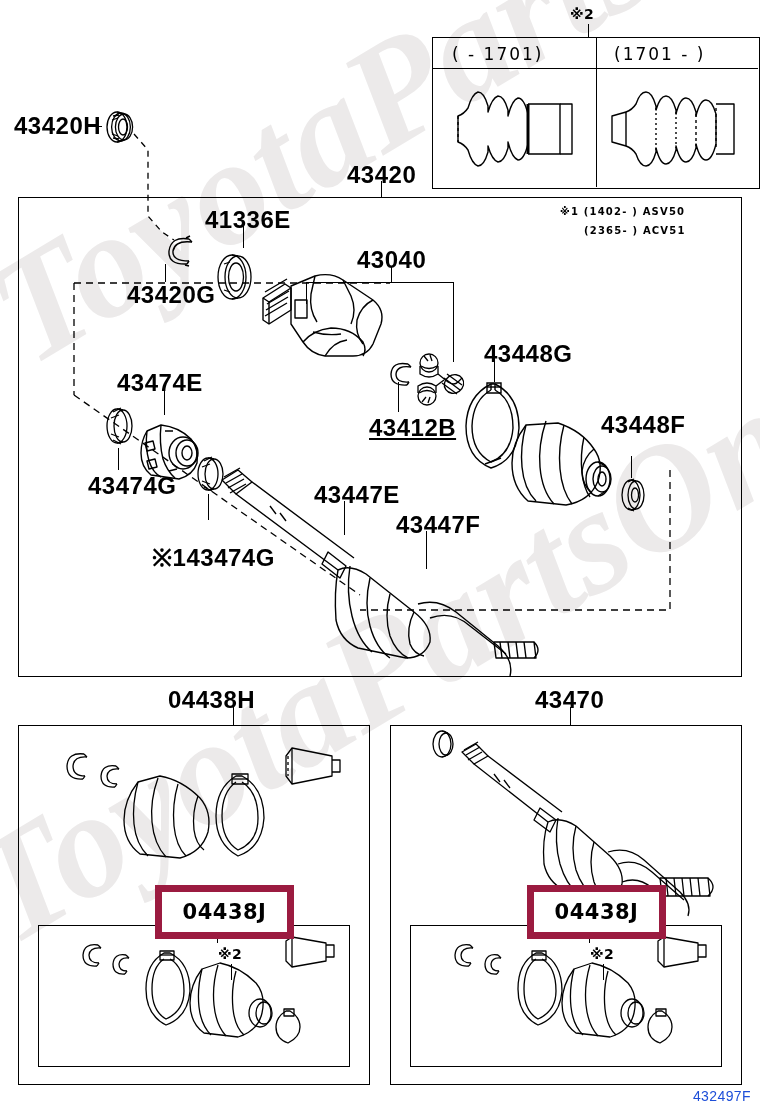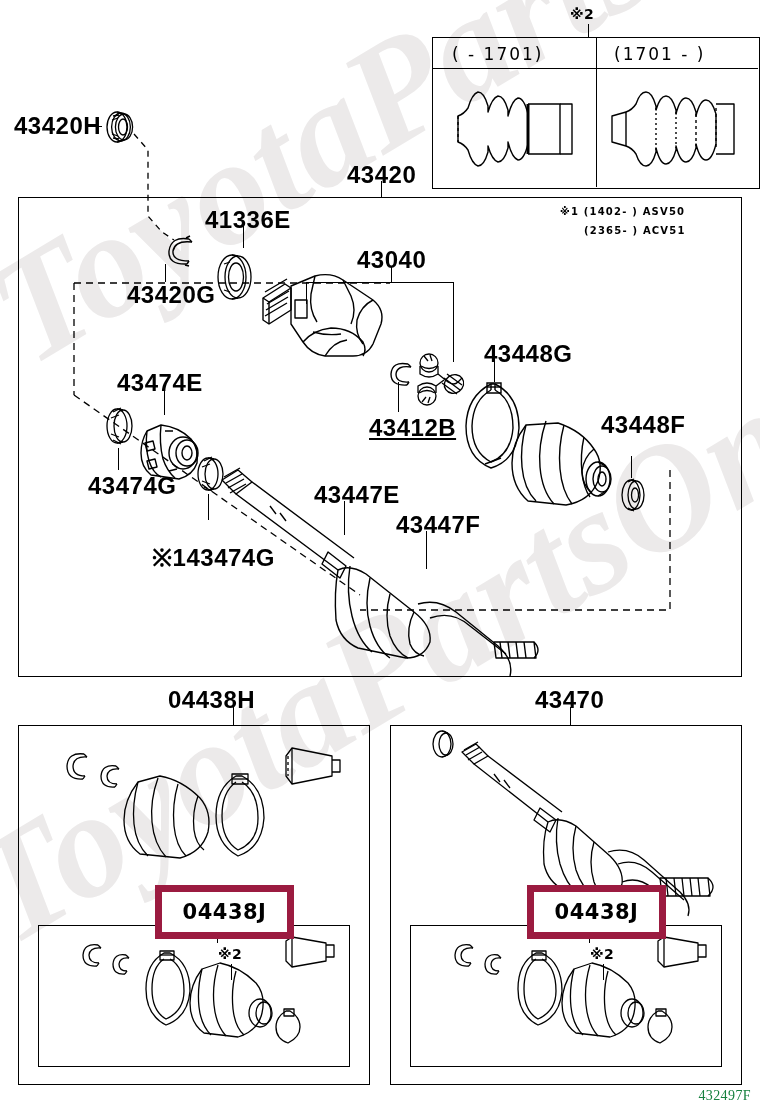--- a/index.html
+++ b/index.html
@@ -54,22 +54,22 @@
   .chip{
     position:absolute;z-index:8;
     border:7px solid #9B1B40;background:#fff;
     display:flex;align-items:center;justify-content:center;
     font-family:"DejaVu Sans", sans-serif;
     font-weight:700;font-size:21px;letter-spacing:.5px;color:#000;
   }
 
   .corner-code{
     position:absolute;right:9px;bottom:8px;z-index:7;
-    font-family:Liberation Serif, serif;
-    font-size:14px;color:#15803d;letter-spacing:.4px;
+    font-family:Liberation Sans, sans-serif;
+    font-size:14px;color:#1d4ed8;letter-spacing:.4px;
   }
 
   svg.art{position:absolute;z-index:4;overflow:visible;}
   svg.art *{vector-effect:non-scaling-stroke;}
 </style>
 </head>
 <body>
 
 <div id="stage">
 

